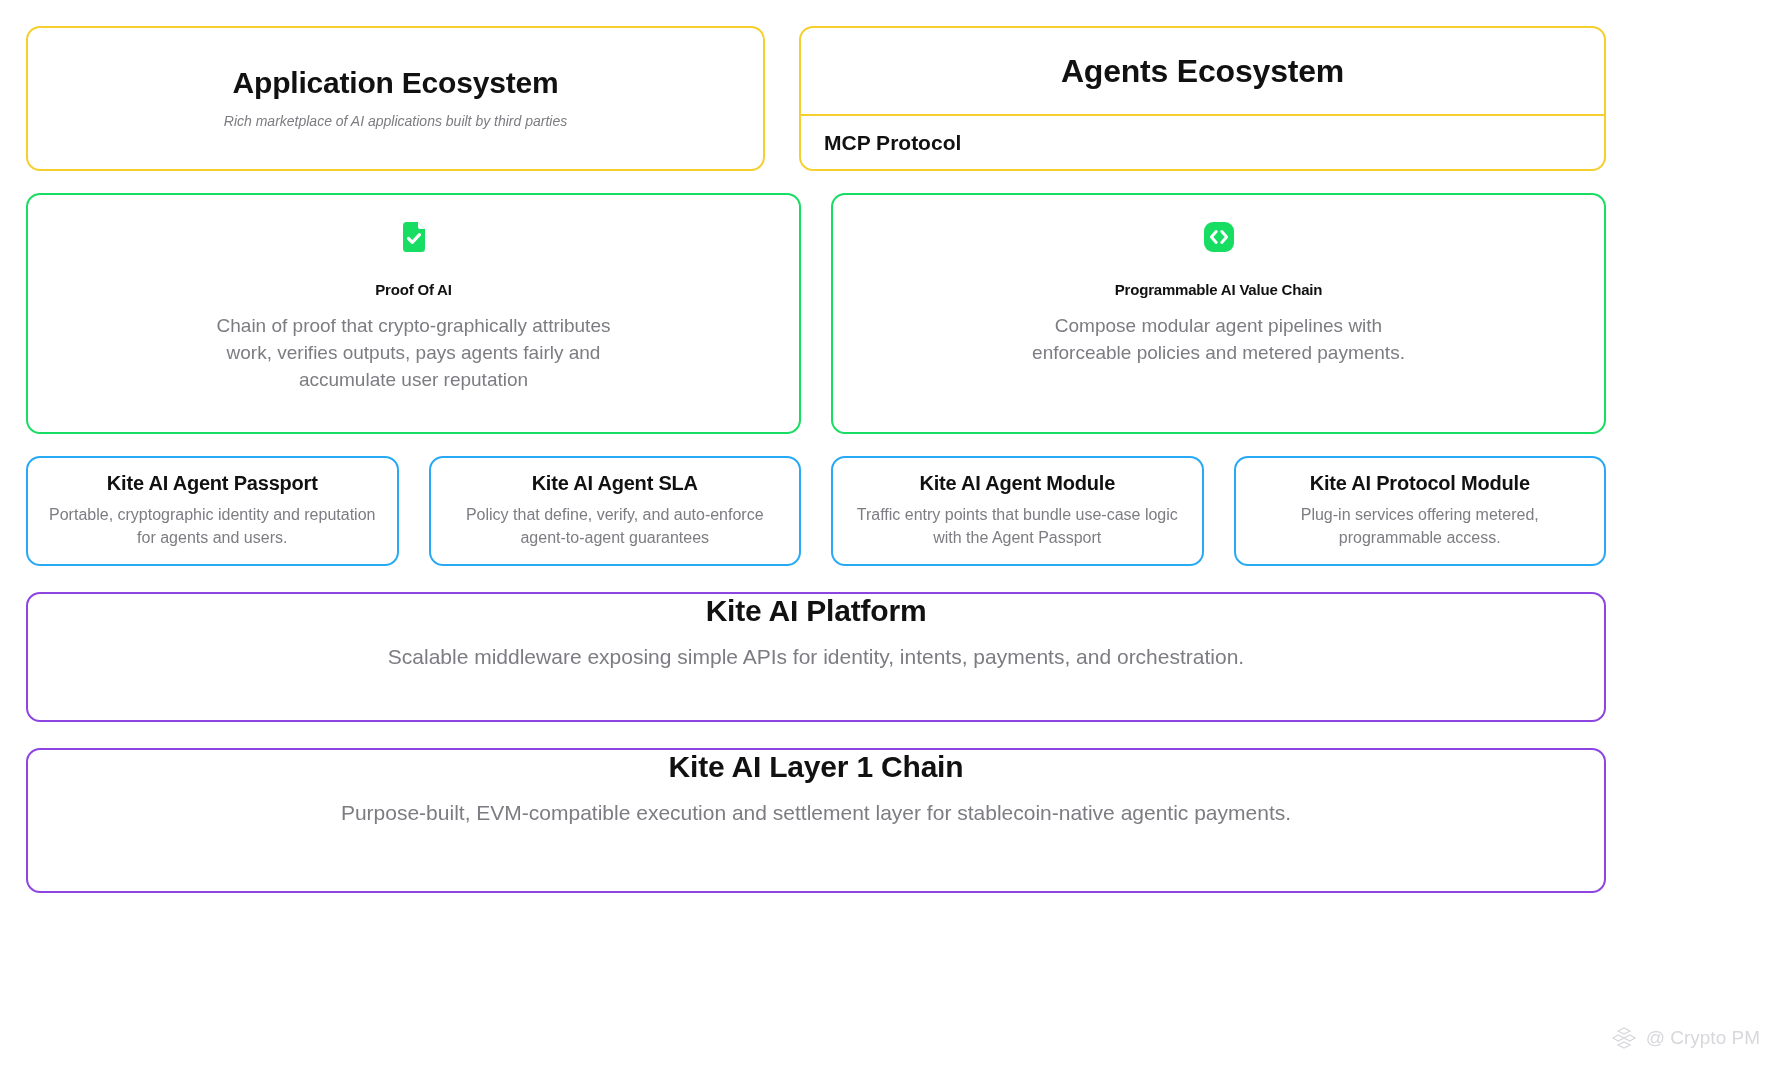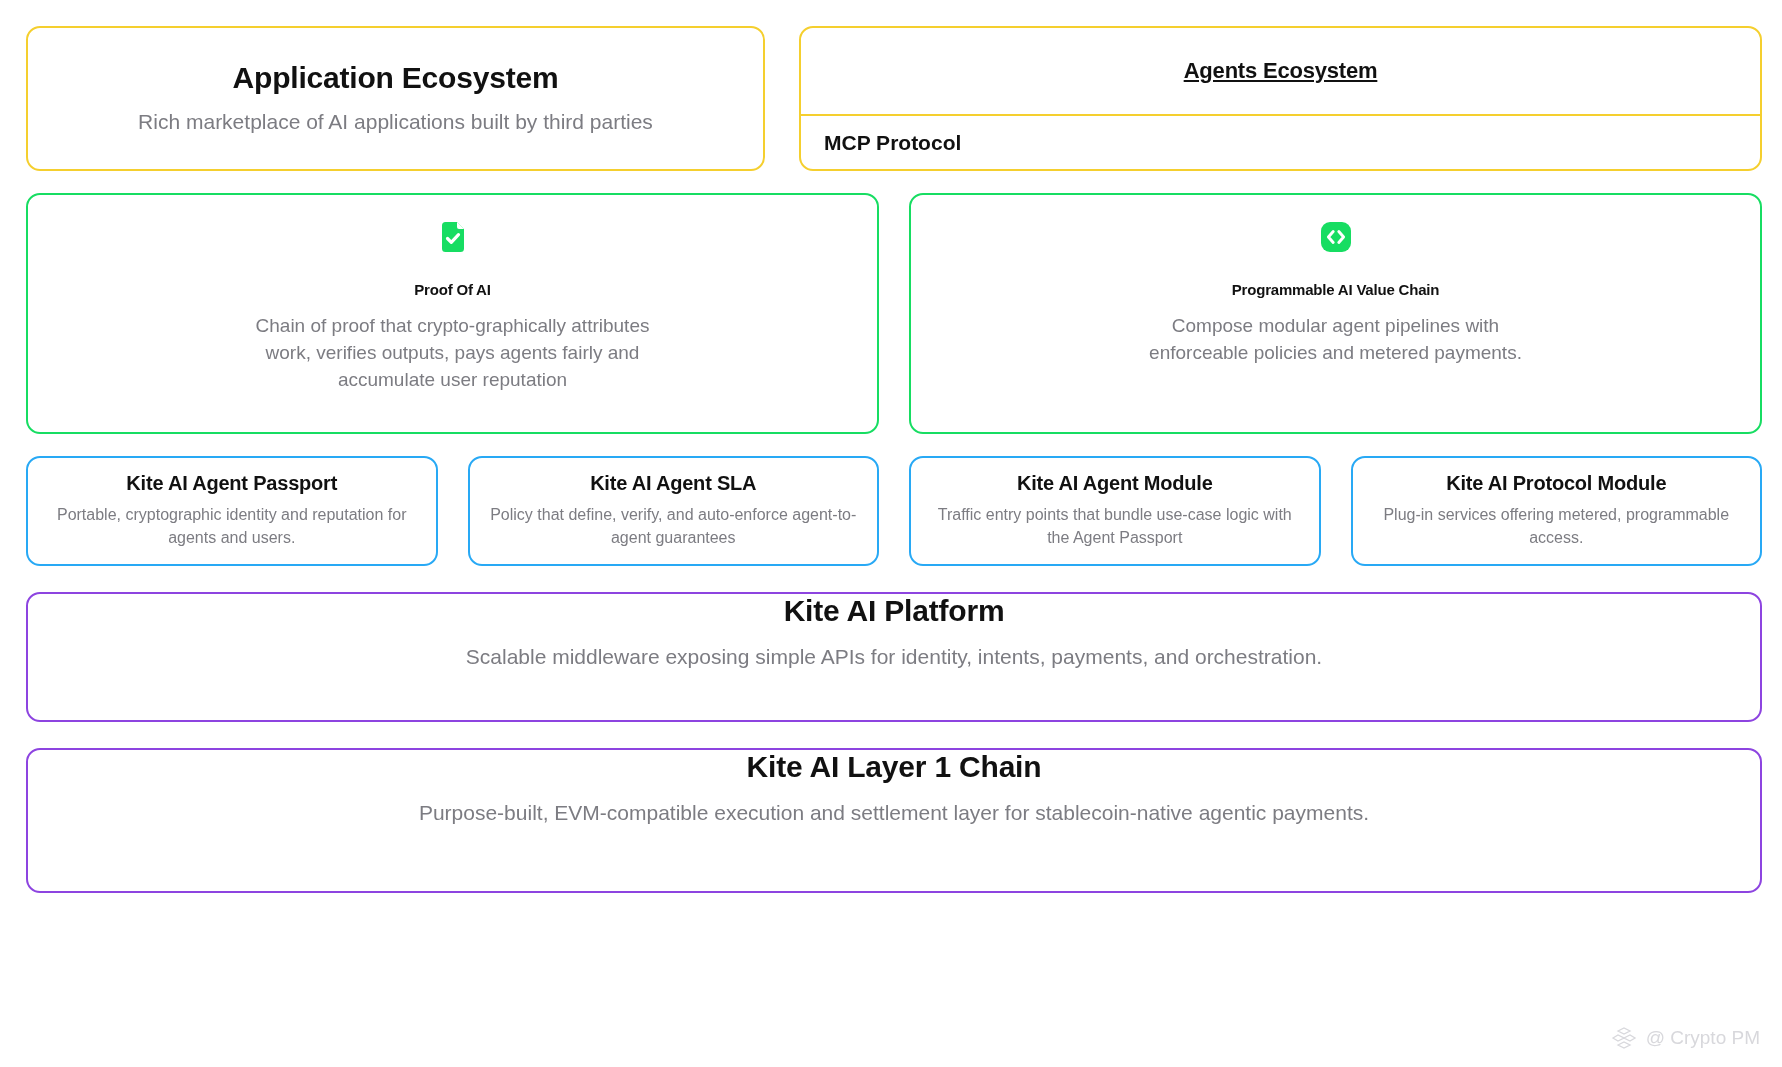--- a/index.html
+++ b/index.html
@@ -10,21 +10,21 @@
     background: #ffffff;
     font-family: "Liberation Sans", sans-serif;
     overflow: hidden;
     position: relative;
   }
 
   .stack {
     position: absolute;
     left: 26px;
     top: 26px;
-    width: 1736px;
+    width: 1580px;
   }
 
   
   .card {
     background: #ffffff;
     border-radius: 14px;
     text-align: center;
     border: 2px solid #cccccc;
   }
   .card-title {
@@ -46,36 +46,36 @@
   .eco-app {
     border-color: #f5cf2e;
     width: 739px;
     display: flex;
     flex-direction: column;
     align-items: center;
     justify-content: center;
     padding: 0 20px;
   }
   .eco-app .card-title { font-size: 30px; margin-bottom: 12px; }
-  .eco-app .card-desc  { font-size: 21px; }
+  .eco-app .card-desc  { font-size: 14px; font-style: italic; }
 
   .eco-agents {
     border-color: #f5cf2e;
     flex: 1;
     display: flex;
     flex-direction: column;
     overflow: hidden;
   }
   .eco-agents-top {
     flex: 1;
     display: flex;
     align-items: center;
     justify-content: center;
   }
-  .eco-agents-top .card-title { font-size: 22px; text-decoration: underline; }
+  .eco-agents-top .card-title { font-size: 32px; }
   .eco-agents-divider {
     height: 2px;
     background: #f5cf2e;
     width: 100%;
   }
   .eco-agents-bottom {
     height: 53px;
     display: flex;
     align-items: center;
     justify-content: flex-start;

